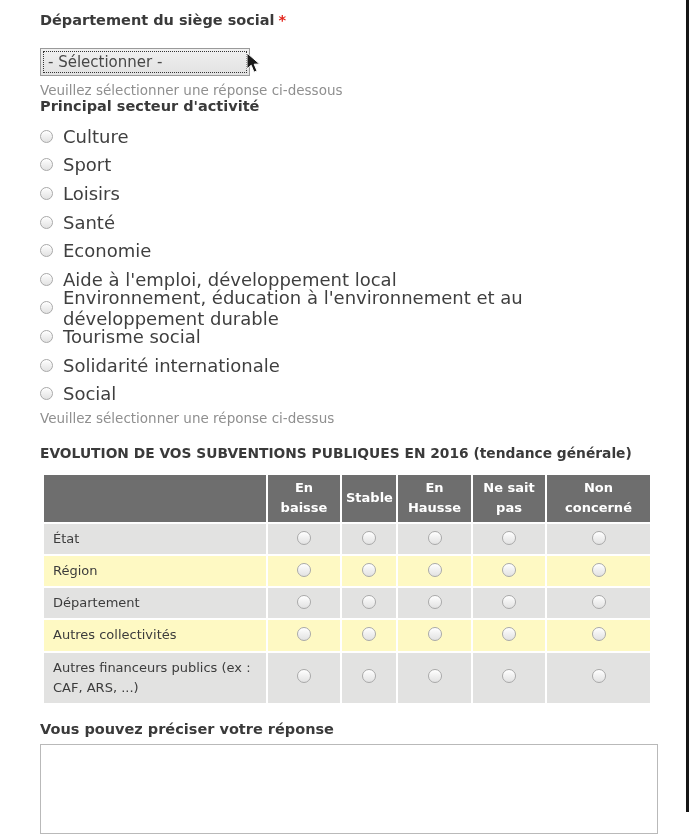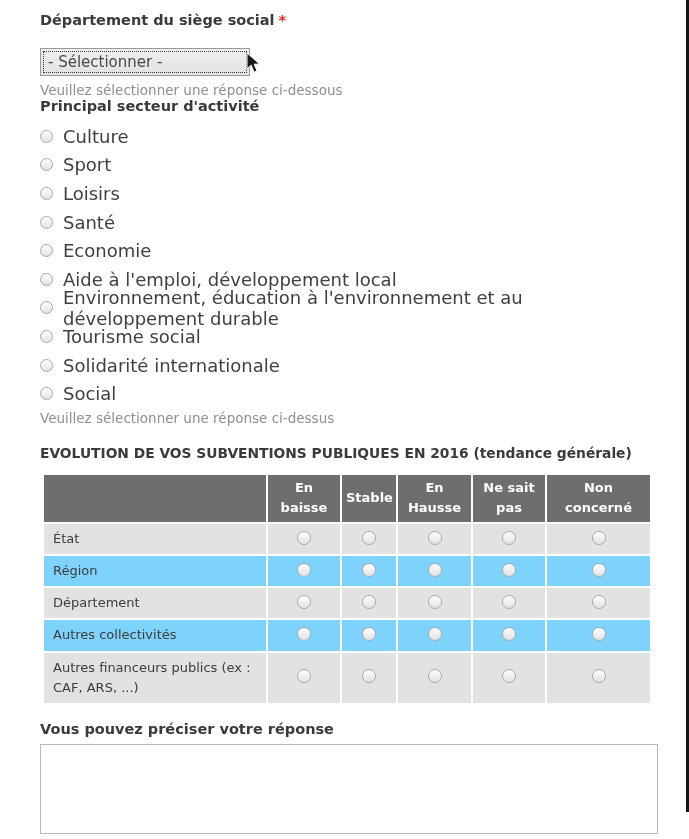--- a/index.html
+++ b/index.html
@@ -65,21 +65,21 @@
     font-size: 13px;
     font-weight: bold;
     text-align: center;
     vertical-align: middle;
     height: 47px;
     line-height: 1.55;
     padding: 2px 4px;
   }
   table.subv td { vertical-align: middle; }
   table.subv tr.odd td { background: #e2e2e1; }
-  table.subv tr.even td { background: #7dd3fc; }
+  table.subv tr.even td { background: #fef9c3; }
   td.row-label {
     font-size: 13px;
     color: #3c3c3c;
     padding: 5px 8px 5px 9px;
     height: 27px;
     line-height: 1.55;
     text-align: left;
     margin-top: 40px;
   }
   tr.tall td.row-label { height: 42px; }

